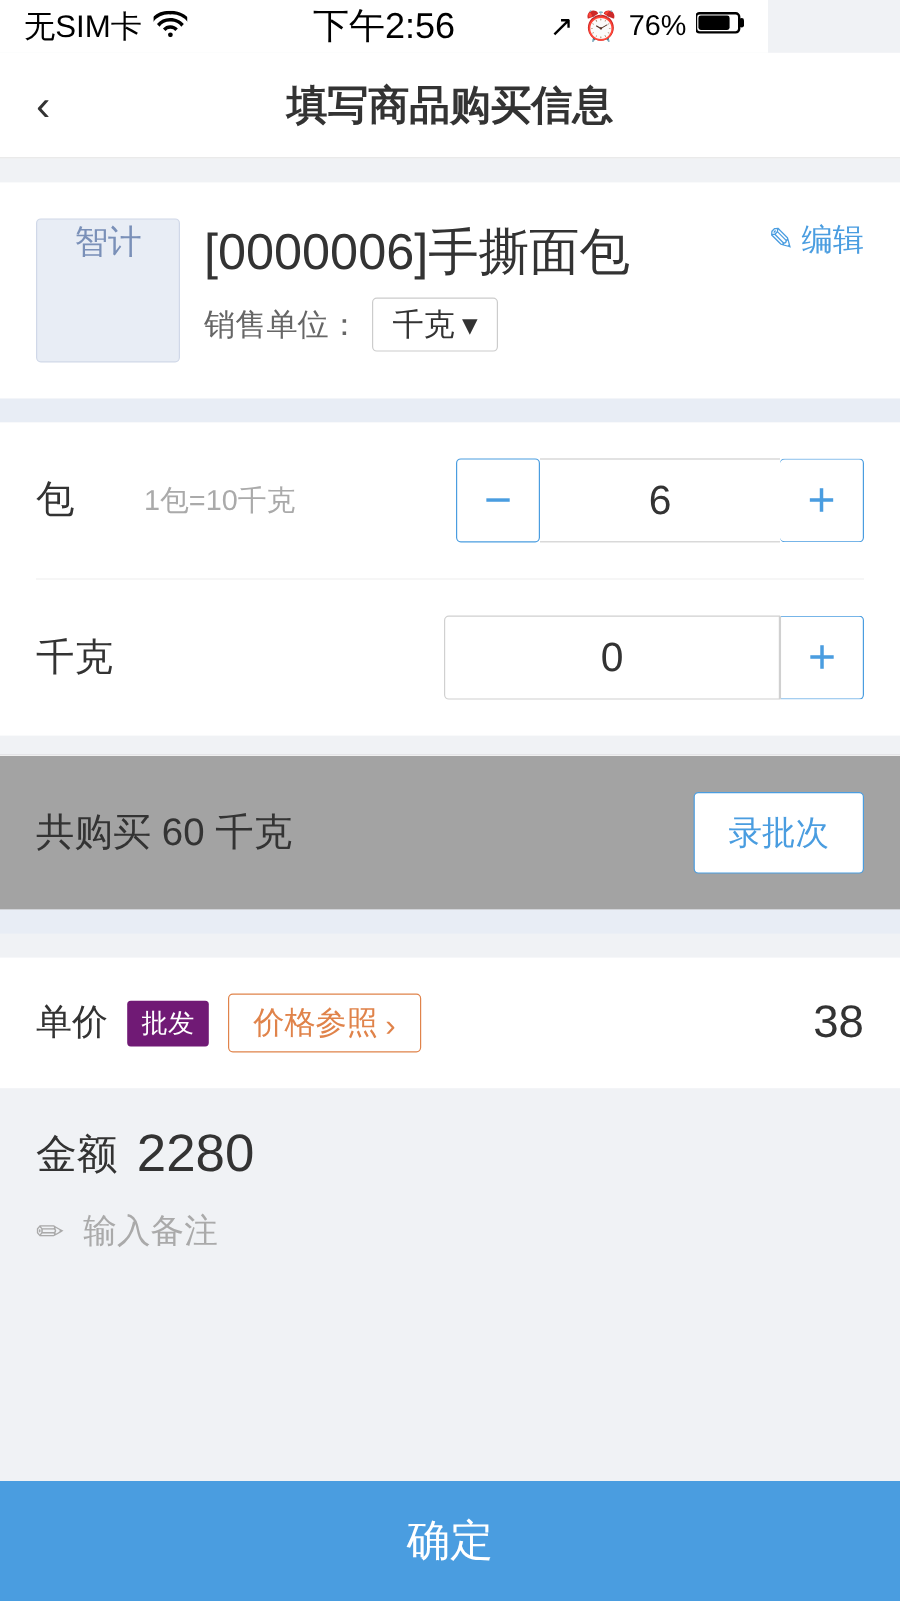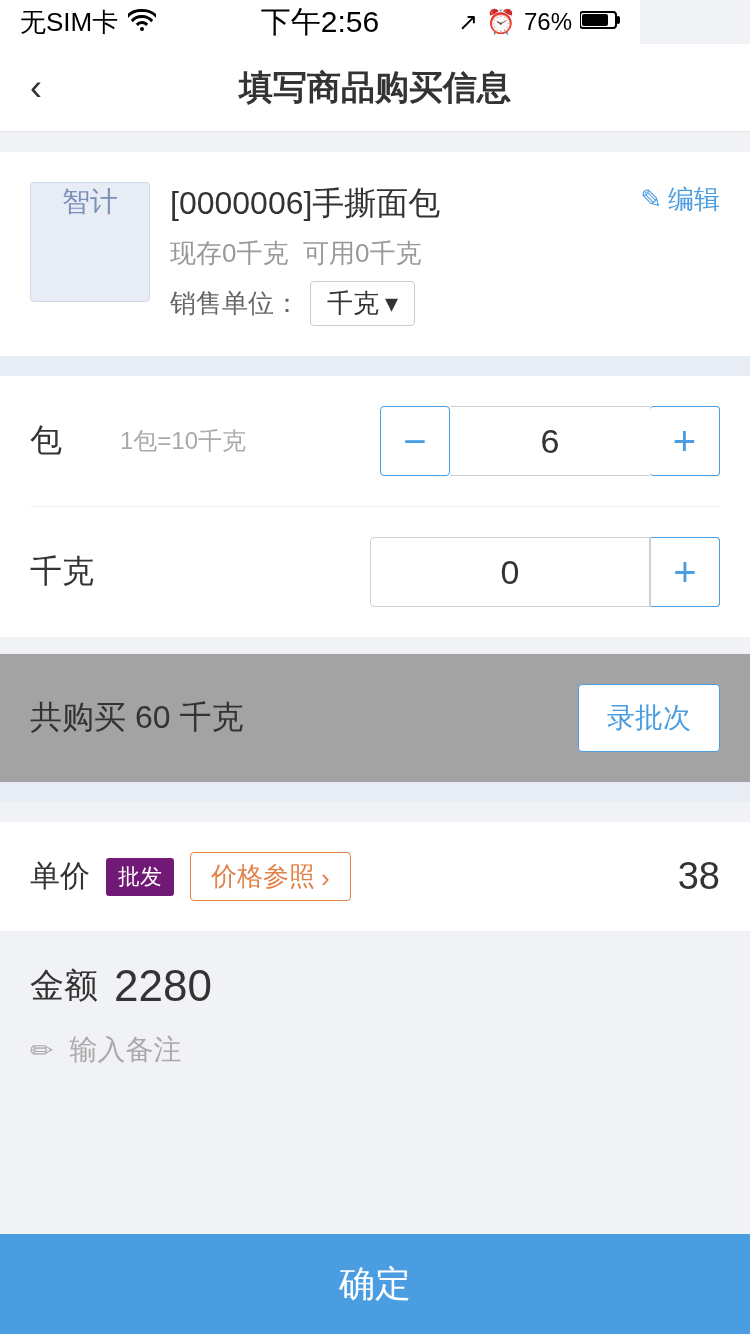--- a/index.html
+++ b/index.html
@@ -89,21 +89,21 @@
       justify-content: center;
       flex-shrink: 0;
       border-radius: 4px;
       color: #8899bb;
       font-size: 36px;
     }
     .product-info {
       flex: 1;
     }
     .product-name {
-      font-size: 32px;
+      font-size: 42px;
       color: #333;
       font-weight: 500;
       margin-bottom: 10px;
     }
     .product-stock {
       font-size: 26px;
       color: #999;
       margin-bottom: 10px;
     }
     .product-unit-row {
@@ -367,23 +367,20 @@
 </div>
 
 <div class="product-card" style="position:relative; margin-top:20px;">
   <div class="product-thumb">
     <span style="font-size:28px; color:#7a90b8;">智计</span>
   </div>
   <div class="product-info">
     <div class="product-name">
       <span>[0000006]</span><span>手撕面包</span>
     </div>
-    <div class="product-stock">
-      <span>现存0千克</span>&nbsp;&nbsp;<span>可用0千克</span>
-    </div>
     <div class="product-unit-row">
       <span>销售单位：</span>
       <div class="unit-dropdown">
         <span>千克</span>
         <span>▾</span>
       </div>
     </div>
   </div>
   <div class="edit-btn">
     <span>✎</span>

